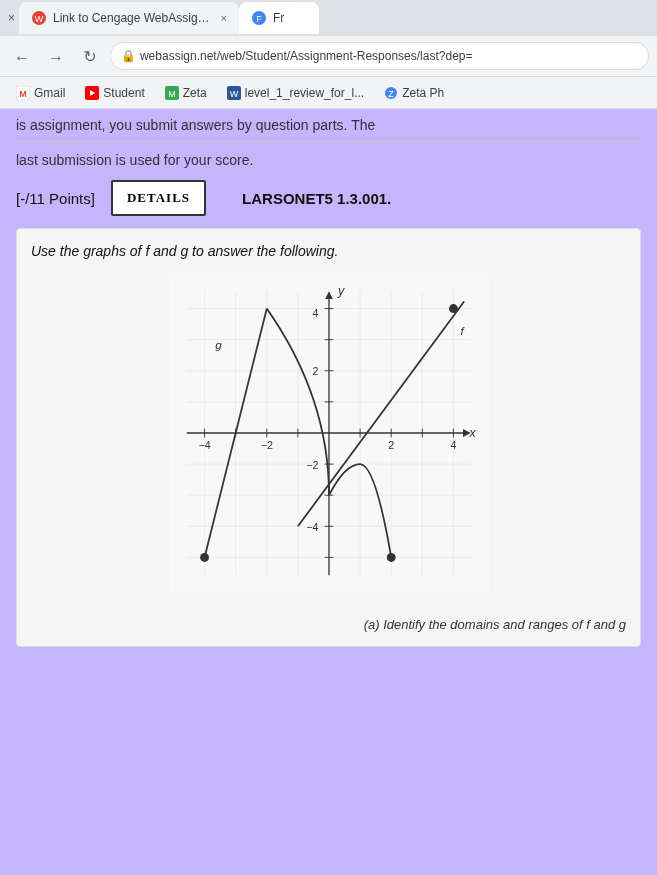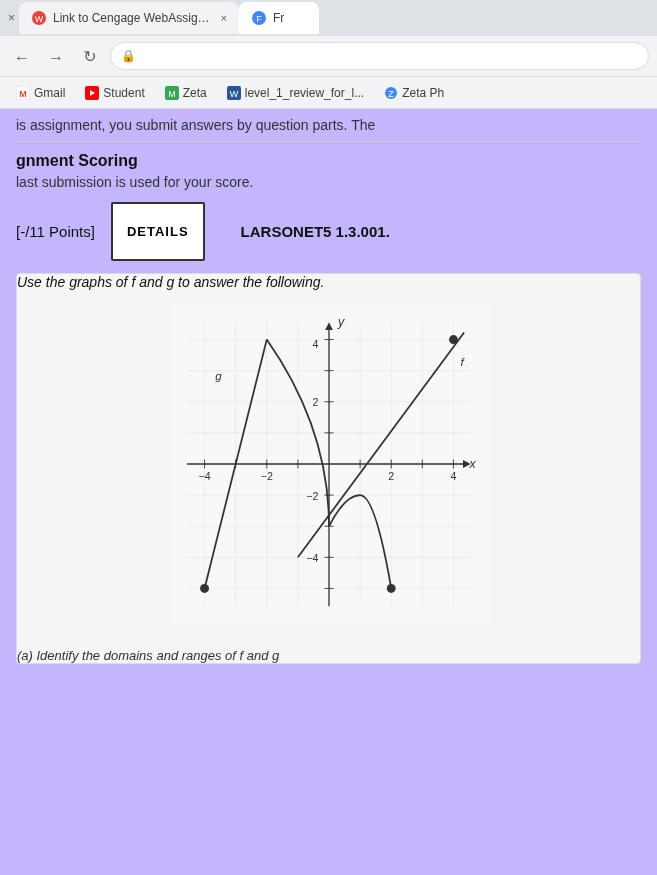--- a/index.html
+++ b/index.html
@@ -172,57 +172,59 @@
       margin-bottom: 12px;
     }
     .points-label {
       font-size: 15px;
       font-weight: normal;
       color: #111;
     }
     .details-btn {
       border: 2px solid #333;
       background: #fff;
-      padding: 20px 14px;
+      padding: 8px 14px;
       font-size: 13px;
       font-weight: bold;
       letter-spacing: 1px;
       cursor: pointer;
       border-radius: 2px;
+      font-family: Liberation Serif, serif;
     }
     .problem-id {
       font-size: 15px;
       font-weight: bold;
       color: #111;
       padding-left: 20px;
     }
 
     .problem-box {
       background: #f5f5f5;
       border: 1px solid #ddd;
       border-radius: 4px;
+      padding: 14px;
     }
     .problem-statement {
       font-size: 14px;
       color: #111;
       margin-bottom: 14px;
       font-style: italic;
     }
 
     
     .graph-container {
       display: flex;
       justify-content: center;
       margin-bottom: 12px;
     }
 
     .graph-caption {
       font-size: 13px;
       color: #333;
-      text-align: left;
+      text-align: right;
       font-style: italic;
       margin-top: 24px;
     }
 
     
     svg.math-graph {
       display: block;
     }
   </style>
 </head>
@@ -254,20 +256,21 @@
       <span class="tab-title">Fr</span>
     </div>
   </div>
 
   <div class="address-bar">
     <button class="nav-btn">←</button>
     <button class="nav-btn">→</button>
     <button class="nav-btn">↻</button>
     <div class="url-bar">
       <span class="url-lock">🔒</span>
+      <span class="url-text">webassign.net/web/Student/Assignment-Responses/last?dep=</span>
     </div>
   </div>
 
   <div class="bookmarks-bar">
 
     <div class="bookmark-item">
       <svg width="14" height="14" viewBox="0 0 14 14">
         <rect width="14" height="14" rx="2" fill="#fff" stroke="#ddd"></rect>
         <text x="7" y="11" text-anchor="middle" font-size="9" fill="#ea4335" font-family="Arial" font-weight="bold">M</text>
       </svg>
@@ -305,21 +308,20 @@
       </svg>
       <span>Zeta Ph</span>
     </div>
   </div>
 </div>
 
 <div class="page-content">
   <div class="page-intro-text">is assignment, you submit answers by question parts. The</div>
 
   <div class="scoring-section">
-    <div class="scoring-title">gnment Scoring</div>
     <div class="scoring-desc">last submission is used for your score.</div>
   </div>
 
   <div class="problem-header">
     <span class="points-label">[-/11 Points]</span>
     <button class="details-btn">DETAILS</button>
     <span class="problem-id">LARSONET5 1.3.001.</span>
   </div>
 
   <div class="problem-box">

